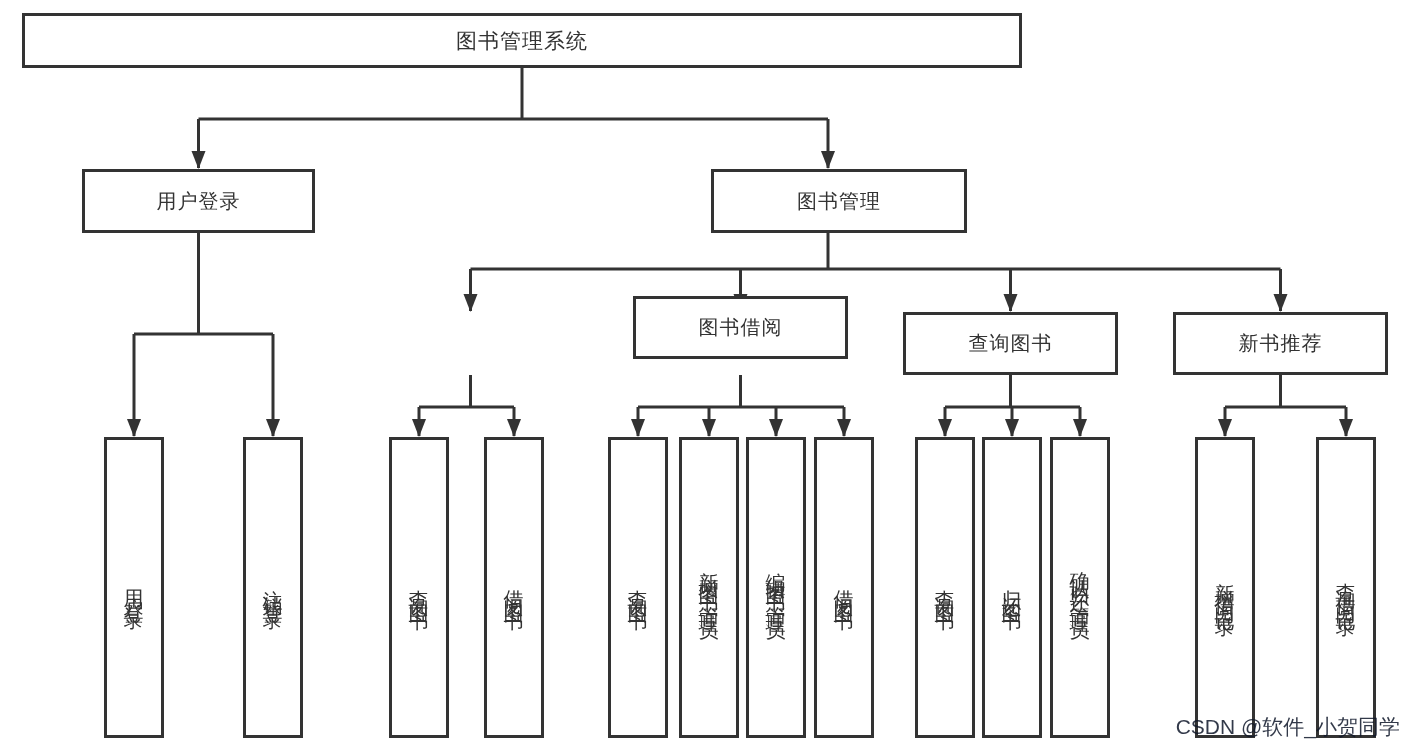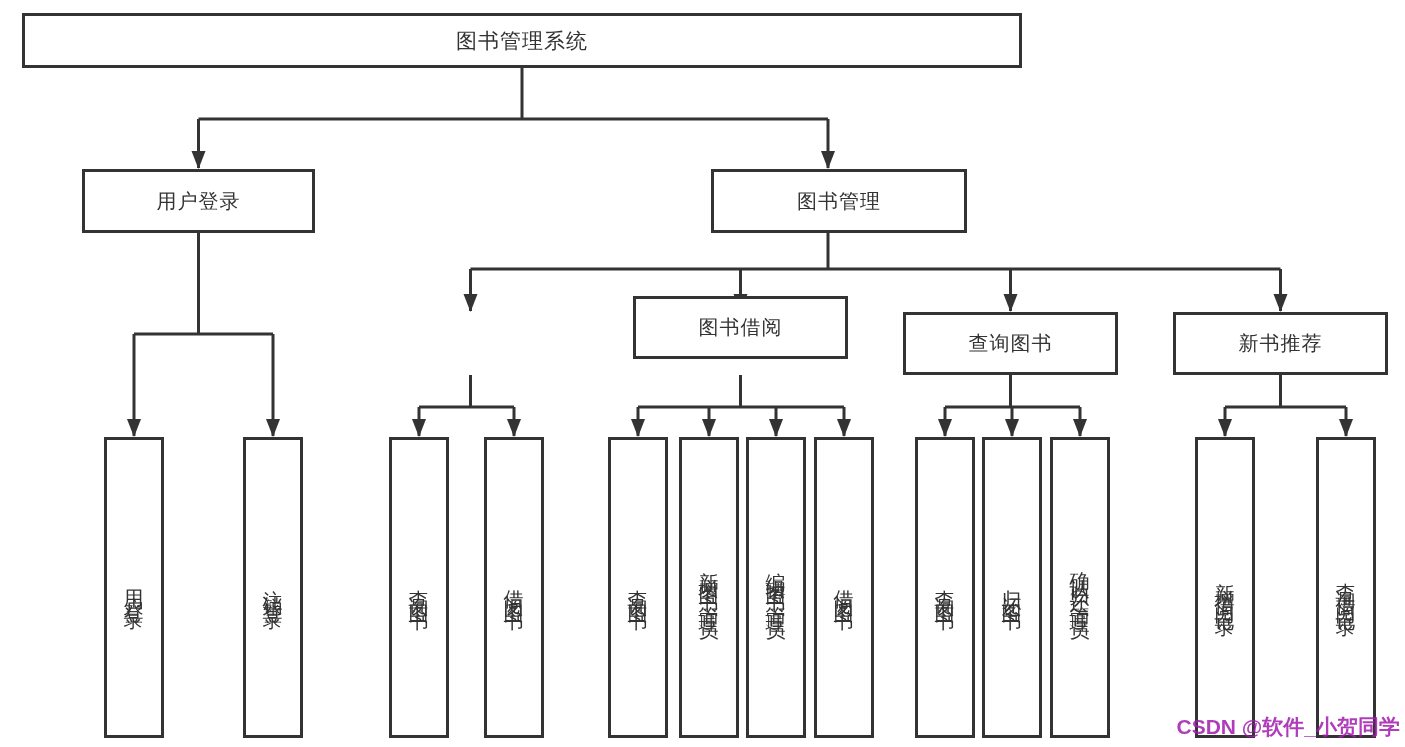--- a/index.html
+++ b/index.html
@@ -15,21 +15,21 @@
   }
   .root-box span, .h-box span{font-size:20px;letter-spacing:1px;white-space:nowrap;}
   .root-box span{font-size:21px;}
   .leaf{width:60px;height:301px;}
   .vtext{
     writing-mode:vertical-lr;text-orientation:mixed;
     font-size:20px;line-height:1;letter-spacing:7px;white-space:nowrap;
   }
   .watermark{
     position:absolute;right:5px;bottom:6px;z-index:3;
-    font-size:21px;color:#a21caf;opacity:0.85;white-space:nowrap;font-weight:bold;
+    font-size:21px;color:#0f172a;opacity:0.85;white-space:nowrap;
   }
 </style>
 </head>
 <body>
 
 <div id="stage">
 
   <svg id="wires" width="1405" height="747" viewBox="0 0 1405 747">
     <defs>
       <marker id="arw" markerUnits="userSpaceOnUse" markerWidth="20" markerHeight="16" refX="17" refY="7" orient="auto">

